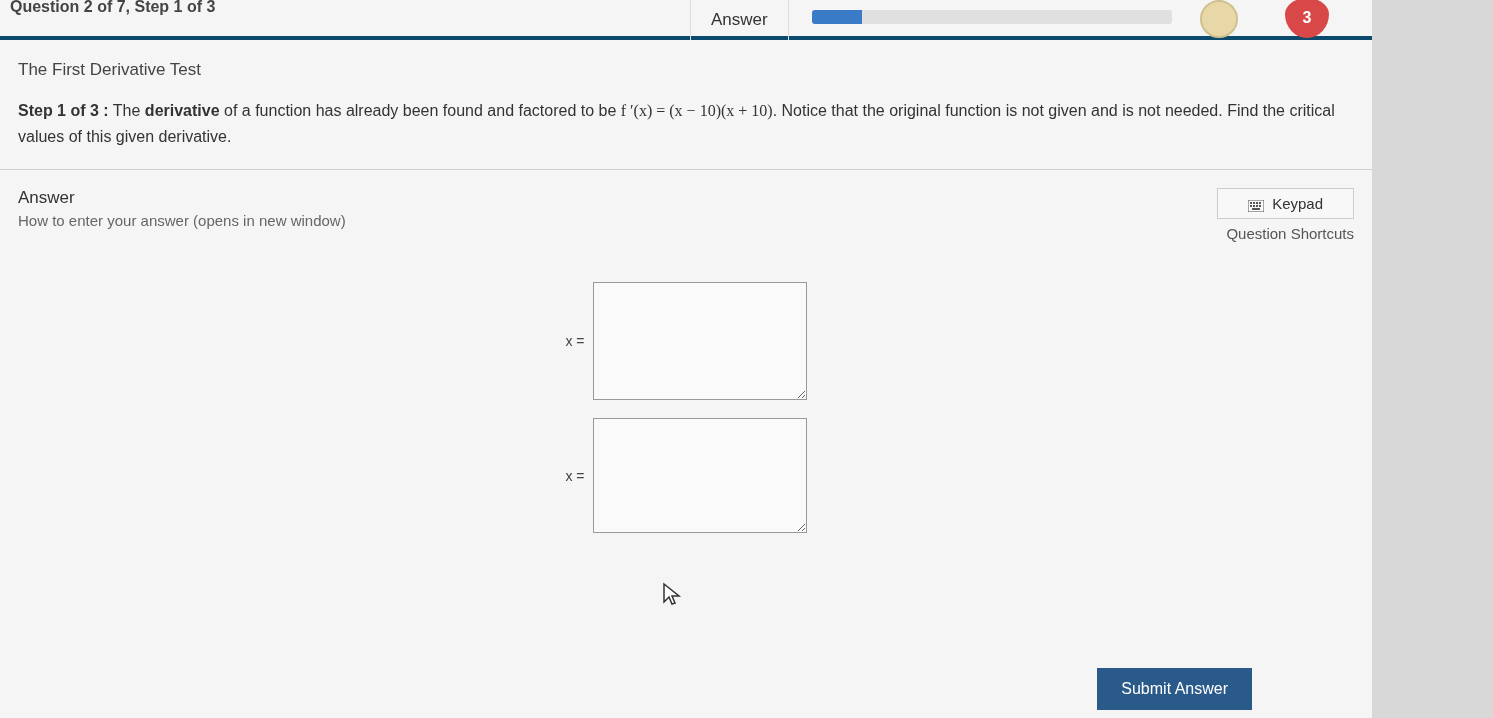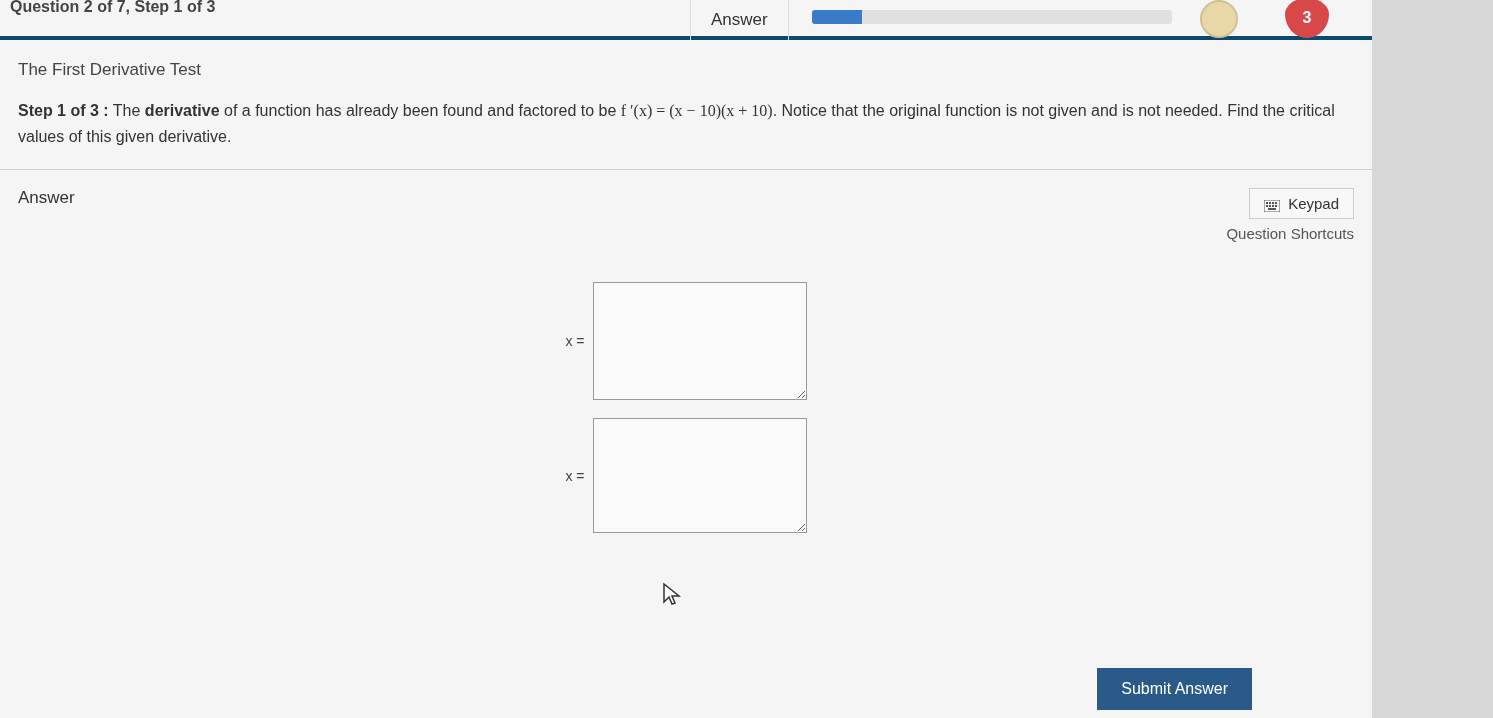--- a/index.html
+++ b/index.html
@@ -138,21 +138,21 @@
       cursor: pointer;
     }
     .answer-right {
       display: flex;
       flex-direction: column;
       align-items: flex-end;
     }
     .keypad-btn {
       background: #f8f8f8;
       border: 1px solid #ccc;
-      padding: 6px 14px;
+      padding: 6px 30px;
       font-size: 15px;
       color: #333;
       display: flex;
       align-items: center;
       gap: 8px;
       cursor: pointer;
       margin-bottom: 6px;
     }
     .keypad-icon {
       display: inline-block;
@@ -243,20 +243,21 @@
     <div class="step-text">
       <span class="step-label">Step 1 of 3 :</span>
       <span>The </span><span class="derivative-bold">derivative</span><span> of a function has already been found and factored to be </span><span class="math-expr">f ′(x) = (x − 10)(x + 10)</span><span>. Notice that the original function is not given and is not needed. Find the critical values of this given derivative.</span>
     </div>
   </div>
 
   <div class="answer-section">
     <div class="answer-header">
       <div class="answer-left">
         <div class="answer-label">Answer</div>
+        <div class="how-to-link">How to enter your answer (opens in new window)</div>
       </div>
       <div class="answer-right">
         <button class="keypad-btn">
           <span class="keypad-icon">
             <svg viewBox="0 0 16 12" width="16" height="12">
               <rect x="0" y="0" width="16" height="12" fill="none" stroke="#555" stroke-width="1"></rect>
               <rect x="2" y="2" width="2" height="2" fill="#555"></rect>
               <rect x="5" y="2" width="2" height="2" fill="#555"></rect>
               <rect x="8" y="2" width="2" height="2" fill="#555"></rect>
               <rect x="11" y="2" width="2" height="2" fill="#555"></rect>

